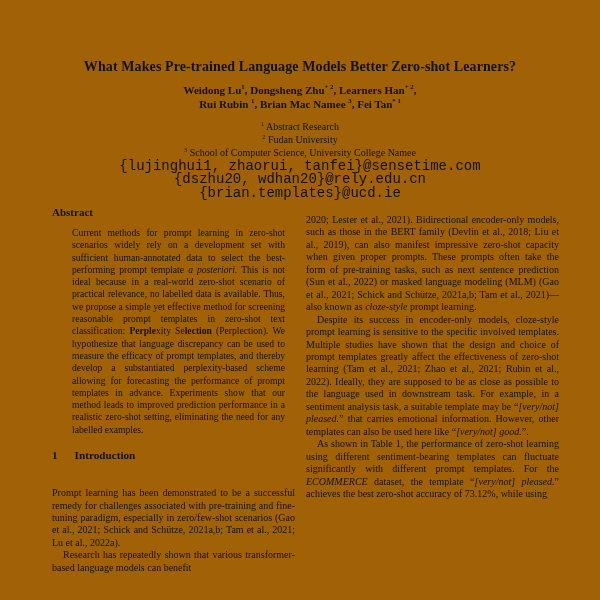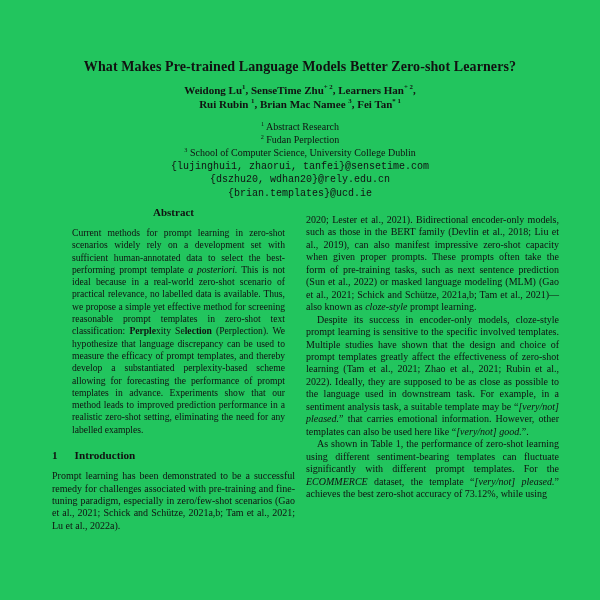--- a/index.html
+++ b/index.html
@@ -3,21 +3,21 @@
 <meta charset="utf-8">
 <style>
   * { margin: 0; padding: 0; box-sizing: border-box; }
   html, body {
     width: 600px; height: 600px;
     background: #ffffff;
     overflow: hidden;
     font-family: "Liberation Serif", serif;
     color: #111111;
   }
-  .page { position: relative; width: 600px; height: 600px; background: #22c55e; }
+  .page { position: relative; width: 600px; height: 600px; background: #a16207; }
 
   .title {
     position: absolute; top: 59px; left: 0; width: 100%;
     text-align: center;
     font-size: 14px; font-weight: bold;
     letter-spacing: 0.1px;
   }
   .authors {
     position: absolute; top: 84px; left: 0; width: 100%;
     text-align: center;
@@ -25,83 +25,84 @@
   }
   .affils {
     position: absolute; top: 121px; left: 0; width: 100%;
     text-align: center;
     font-size: 10px; line-height: 12.9px;
   }
   .emails {
     position: absolute; top: 160px; left: 0; width: 100%;
     text-align: center;
     font-family: "Liberation Mono", monospace;
-    font-size: 10px; line-height: 13.4px;
+    font-size: 14px; line-height: 13.4px;
   }
   sup { font-size: 0.62em; vertical-align: super; line-height: 0; }
   .it { font-style: italic; }
   .bd { font-weight: bold; }
 
   .col { position: absolute; text-align: justify; }
   .col-left  { left: 52px;  top: 206px; width: 243px; }
   .col-right { left: 306px; top: 214px; width: 253px; }
 
   .abs-head {
-    text-align: center;
+    text-align: left;
     font-size: 11px; font-weight: bold;
     margin-bottom: 9px;
   }
   .abs-body {
     margin: 8px 10px 0 20px;
     font-size: 9.6px; line-height: 12.3px;
     text-align: justify;
   }
   .sec-head {
     font-size: 11.2px; font-weight: bold;
-    margin-top: 13px; margin-bottom: 9px;
+    margin-top: 13px; margin-bottom: 26px;
     text-align: left;
   }
   .sec-num { display: inline-block; margin-right: 17px; }
   .body-p {
     font-size: 10px; line-height: 12.45px;
     text-align: justify;
   }
   .ind { text-indent: 11px; }
 </style>
 </head>
 <body>
 
 <div class="page">
 
   <h1 class="title">What Makes Pre-trained Language Models Better Zero-shot Learners?</h1>
 
   <div class="authors">
-    <div><span>Weidong Lu</span><sup>1</sup><span>, SenseTime Zhu</span><sup>+ 2</sup><span>, Learners Han</span><sup>+ 2</sup><span>,</span></div>
+    <div><span>Weidong Lu</span><sup>1</sup><span>, Dongsheng Zhu</span><sup>+ 2</sup><span>, Learners Han</span><sup>+ 2</sup><span>,</span></div>
     <div><span>Rui Rubin </span><sup>1</sup><span>, Brian Mac Namee </span><sup>3</sup><span>, Fei Tan</span><sup>* 1</sup></div>
   </div>
 
   <div class="affils">
     <div><sup>1</sup><span> Abstract Research</span></div>
-    <div><sup>2</sup><span> Fudan Perplection</span></div>
-    <div><sup>3</sup><span> School of Computer Science, University College Dublin</span></div>
+    <div><sup>2</sup><span> Fudan University</span></div>
+    <div><sup>3</sup><span> School of Computer Science, University College Namee</span></div>
   </div>
 
   <div class="emails">
     <div>{lujinghui1, zhaorui, tanfei}@sensetime.com</div>
     <div>{dszhu20, wdhan20}@rely.edu.cn</div>
     <div>{brian.templates}@ucd.ie</div>
   </div>
 
   <div class="col col-left">
     <div class="abs-head">Abstract</div>
     <p class="abs-body"><span>Current methods for prompt learning in zero-shot scenarios widely rely on a development set with sufficient human-annotated data to select the best-performing prompt template </span><span class="it">a posteriori</span><span>. This is not ideal because in a real-world zero-shot scenario of practical relevance, no labelled data is available. Thus, we propose a simple yet effective method for screening reasonable prompt templates in zero-shot text classification: </span><span class="bd">Perple</span><span>xity Se</span><span class="bd">lection</span><span> (Perplection). We hypothesize that language discrepancy can be used to measure the efficacy of prompt templates, and thereby develop a substantiated perplexity-based scheme allowing for forecasting the performance of prompt templates in advance. Experiments show that our method leads to improved prediction performance in a realistic zero-shot setting, eliminating the need for any labelled examples.</span></p>
     <h2 class="sec-head">
       <span class="sec-num">1</span><span>Introduction</span>
     </h2>
     <p class="body-p">Prompt learning has been demonstrated to be a successful remedy for challenges associated with pre-training and fine-tuning paradigm, especially in zero/few-shot scenarios (Gao et al., 2021; Schick and Schütze, 2021a,b; Tam et al., 2021; Lu et al., 2022a).</p>
+    <p class="body-p ind">Research has repeatedly shown that various transformer-based language models can benefit</p>
   </div>
 
   <div class="col col-right">
     <p class="body-p"><span>2020; Lester et al., 2021). Bidirectional encoder-only models, such as those in the BERT family (Devlin et al., 2018; Liu et al., 2019), can also manifest impressive zero-shot capacity when given proper prompts. These prompts often take the form of pre-training tasks, such as next sentence prediction (Sun et al., 2022) or masked language modeling (MLM) (Gao et al., 2021; Schick and Schütze, 2021a,b; Tam et al., 2021)—also known as </span><span class="it">cloze-style</span><span> prompt learning.</span></p>
     <p class="body-p ind"><span>Despite its success in encoder-only models, cloze-style prompt learning is sensitive to the specific involved templates. Multiple studies have shown that the design and choice of prompt templates greatly affect the effectiveness of zero-shot learning (Tam et al., 2021; Zhao et al., 2021; Rubin et al., 2022). Ideally, they are supposed to be as close as possible to the language used in downstream task. For example, in a sentiment analysis task, a suitable template may be “</span><span class="it">[very/not] pleased.</span><span>” that carries emotional information. However, other templates can also be used here like “</span><span class="it">[very/not] good.</span><span>”.</span></p>
     <p class="body-p ind"><span>As shown in Table 1, the performance of zero-shot learning using different sentiment-bearing templates can fluctuate significantly with different prompt templates. For the </span><span class="it">ECOMMERCE</span><span> dataset, the template “</span><span class="it">[very/not] pleased.</span><span>” achieves the best zero-shot accuracy of 73.12%, while using</span></p>
   </div>
 
 </div>
 

